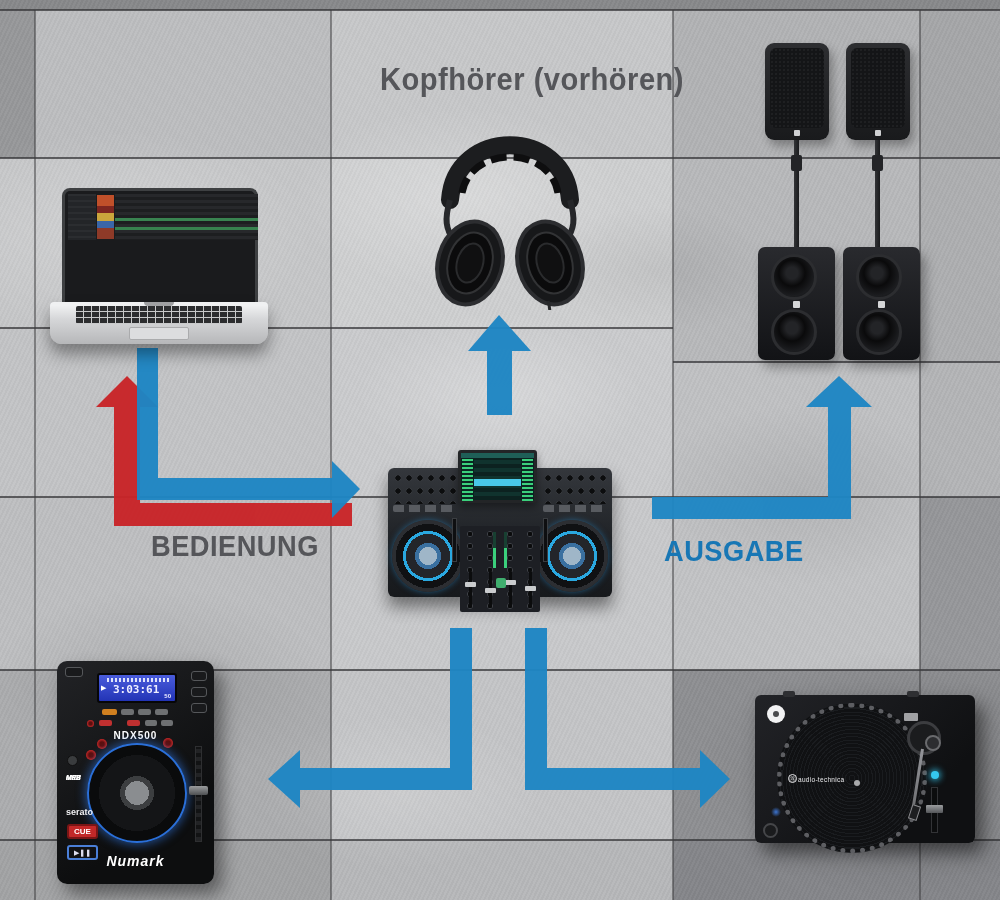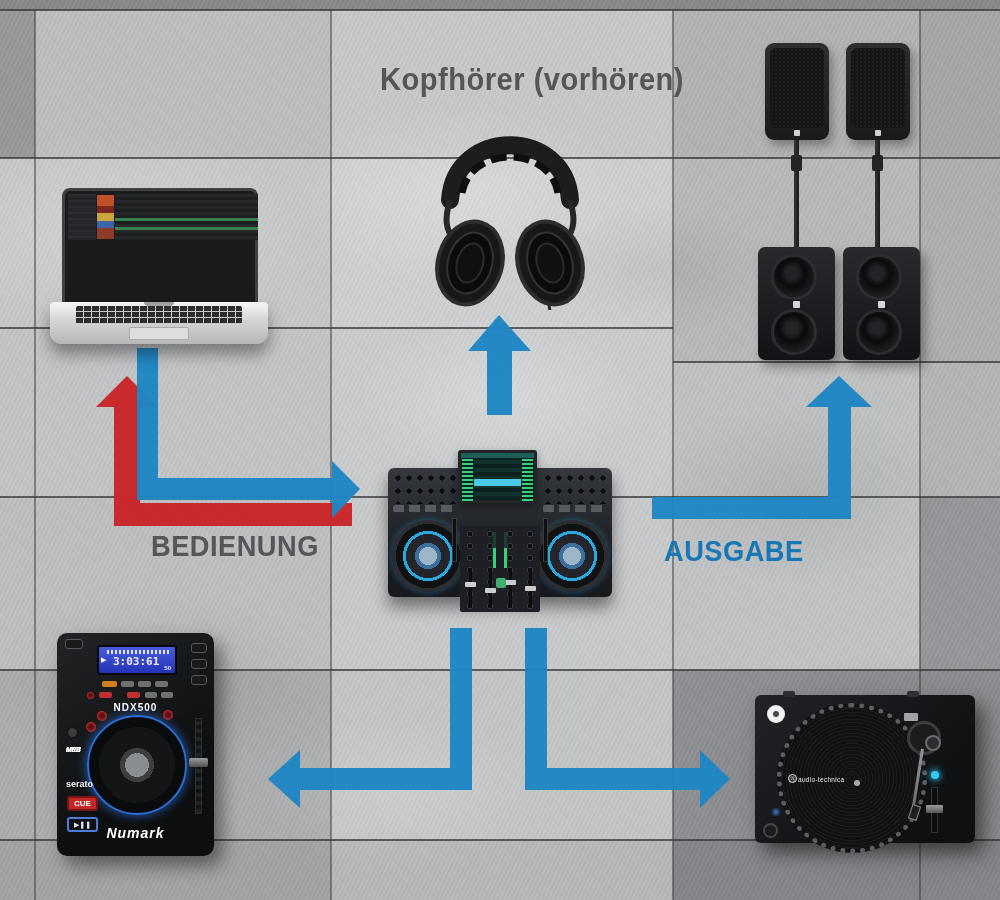--- a/index.html
+++ b/index.html
@@ -106,21 +106,21 @@
   .mixer{left:72px;top:58px;width:80px;height:86px;background:#1d1f24;border-radius:2px;
      background-image:radial-gradient(circle at 10px 8px,#0b0c0d 2px,#41444a 2.6px,transparent 3.2px);
      background-size:20px 12px;background-repeat:repeat;background-position:0 0;}
   .mx-fader{top:46px;width:3px;height:34px;background:#0b0c0d;}
   .mx-cap{width:11px;height:5px;background:#caccce;border-radius:1px;}
   .mx-green{left:36px;top:52px;width:10px;height:10px;background:#3fae6e;border-radius:2px;}
   .mx-vu{top:6px;width:3px;height:36px;background:linear-gradient(0deg,#3bd07c 0 55%,#184032 55%);}
   .pitch-s{top:50px;width:5px;height:44px;background:#0e0f11;border:1px solid #3a3d41;}
 
   
-  .ndx{left:57px;top:633px;width:157px;height:223px;border-radius:10px;
+  .ndx{left:57px;top:661px;width:157px;height:223px;border-radius:10px;
      background:linear-gradient(145deg,#222326,#0d0e0f 70%);
      box-shadow:8px 10px 18px rgba(0,0,0,.45);color:#fff;}
   .ndx-lcd{left:40px;top:12px;width:80px;height:30px;border-radius:3px;border:2px solid #060607;
      background:linear-gradient(180deg,#4a5cdc,#2334b6);color:#eef;overflow:hidden;}
   .ndx-lcd-seg{left:8px;top:3px;width:64px;height:4px;
      background:repeating-linear-gradient(90deg,rgba(240,244,255,.9) 0 2px,transparent 2px 4px);}
   .ndx-lcd-play{left:2px;top:9px;font-size:7px;color:#fff;}
   .ndx-lcd-time{left:14px;top:8px;font-family:"DejaVu Sans Mono",monospace;font-size:11px;font-weight:bold;}
   .ndx-lcd-pitch{right:4px;bottom:2px;font-size:6px;font-weight:bold;}
   .ndx-pill{height:6px;border-radius:2px;}

